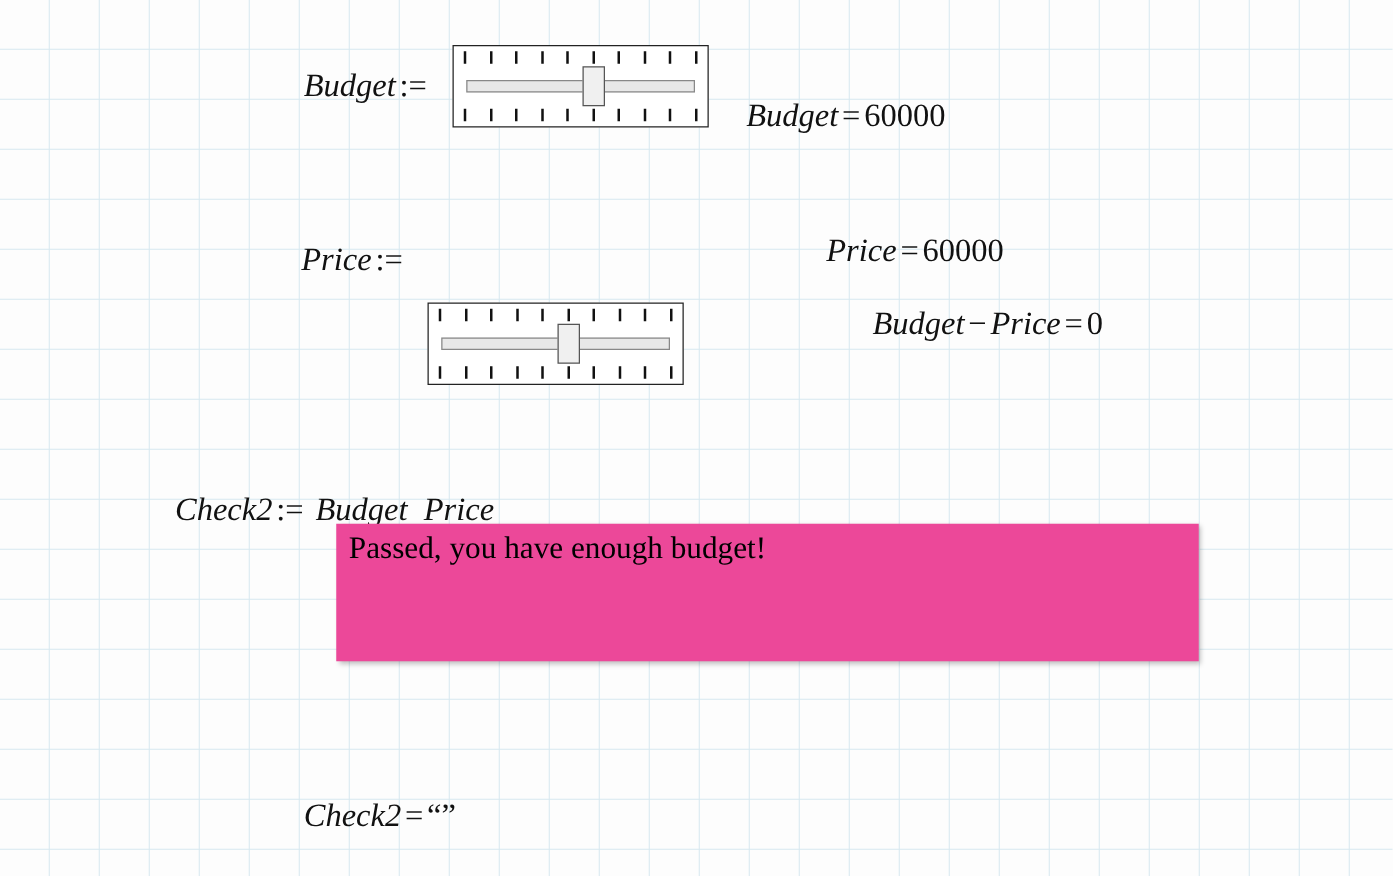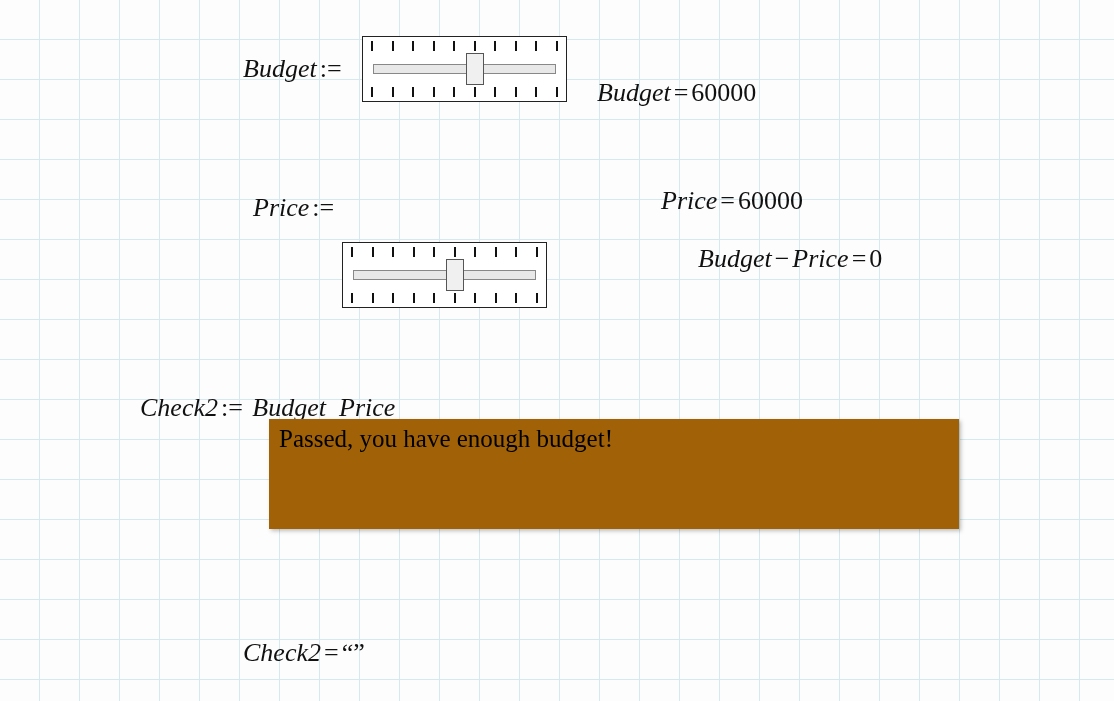--- a/index.html
+++ b/index.html
@@ -73,21 +73,21 @@
     top: 50%;
     width: 18px;
     height: 32px;
     background: #f0f0f0;
     border: 1.5px solid #555;
     transform: translate(-50%, -50%);
   }
 
   
   .result-box {
-    background: #a16207;
+    background: #ec4899;
     width: 690px;
     height: 110px;
     padding: 6px 10px;
     box-shadow: 2px 2px 4px rgba(0,0,0,0.25);
     font-size: 25px;
   }
 </style>
 </head>
 <body>
 
@@ -120,21 +120,21 @@
       <div class="tick"></div>
       <div class="tick"></div>
       <div class="tick"></div>
     </div>
 </div>
 
 <div class="abs mathlabel" style="left:597px; top:78px;text-align:center;">
   <span>Budget</span><span class="op">=</span><span class="num">60000</span>
 </div>
 
-<div class="abs mathlabel" style="left:241px; top:193px;padding-left:12px;">
+<div class="abs mathlabel" style="left:241px; top:193px;">
   <span>Price</span><span class="op">:=</span>
 </div>
 <div class="abs slider-box" style="left:342px; top:176px;">
   <div class="ticks-row ticks-top">
       <div class="tick"></div>
       <div class="tick"></div>
       <div class="tick"></div>
       <div class="tick"></div>
       <div class="tick"></div>
       <div class="tick"></div>

